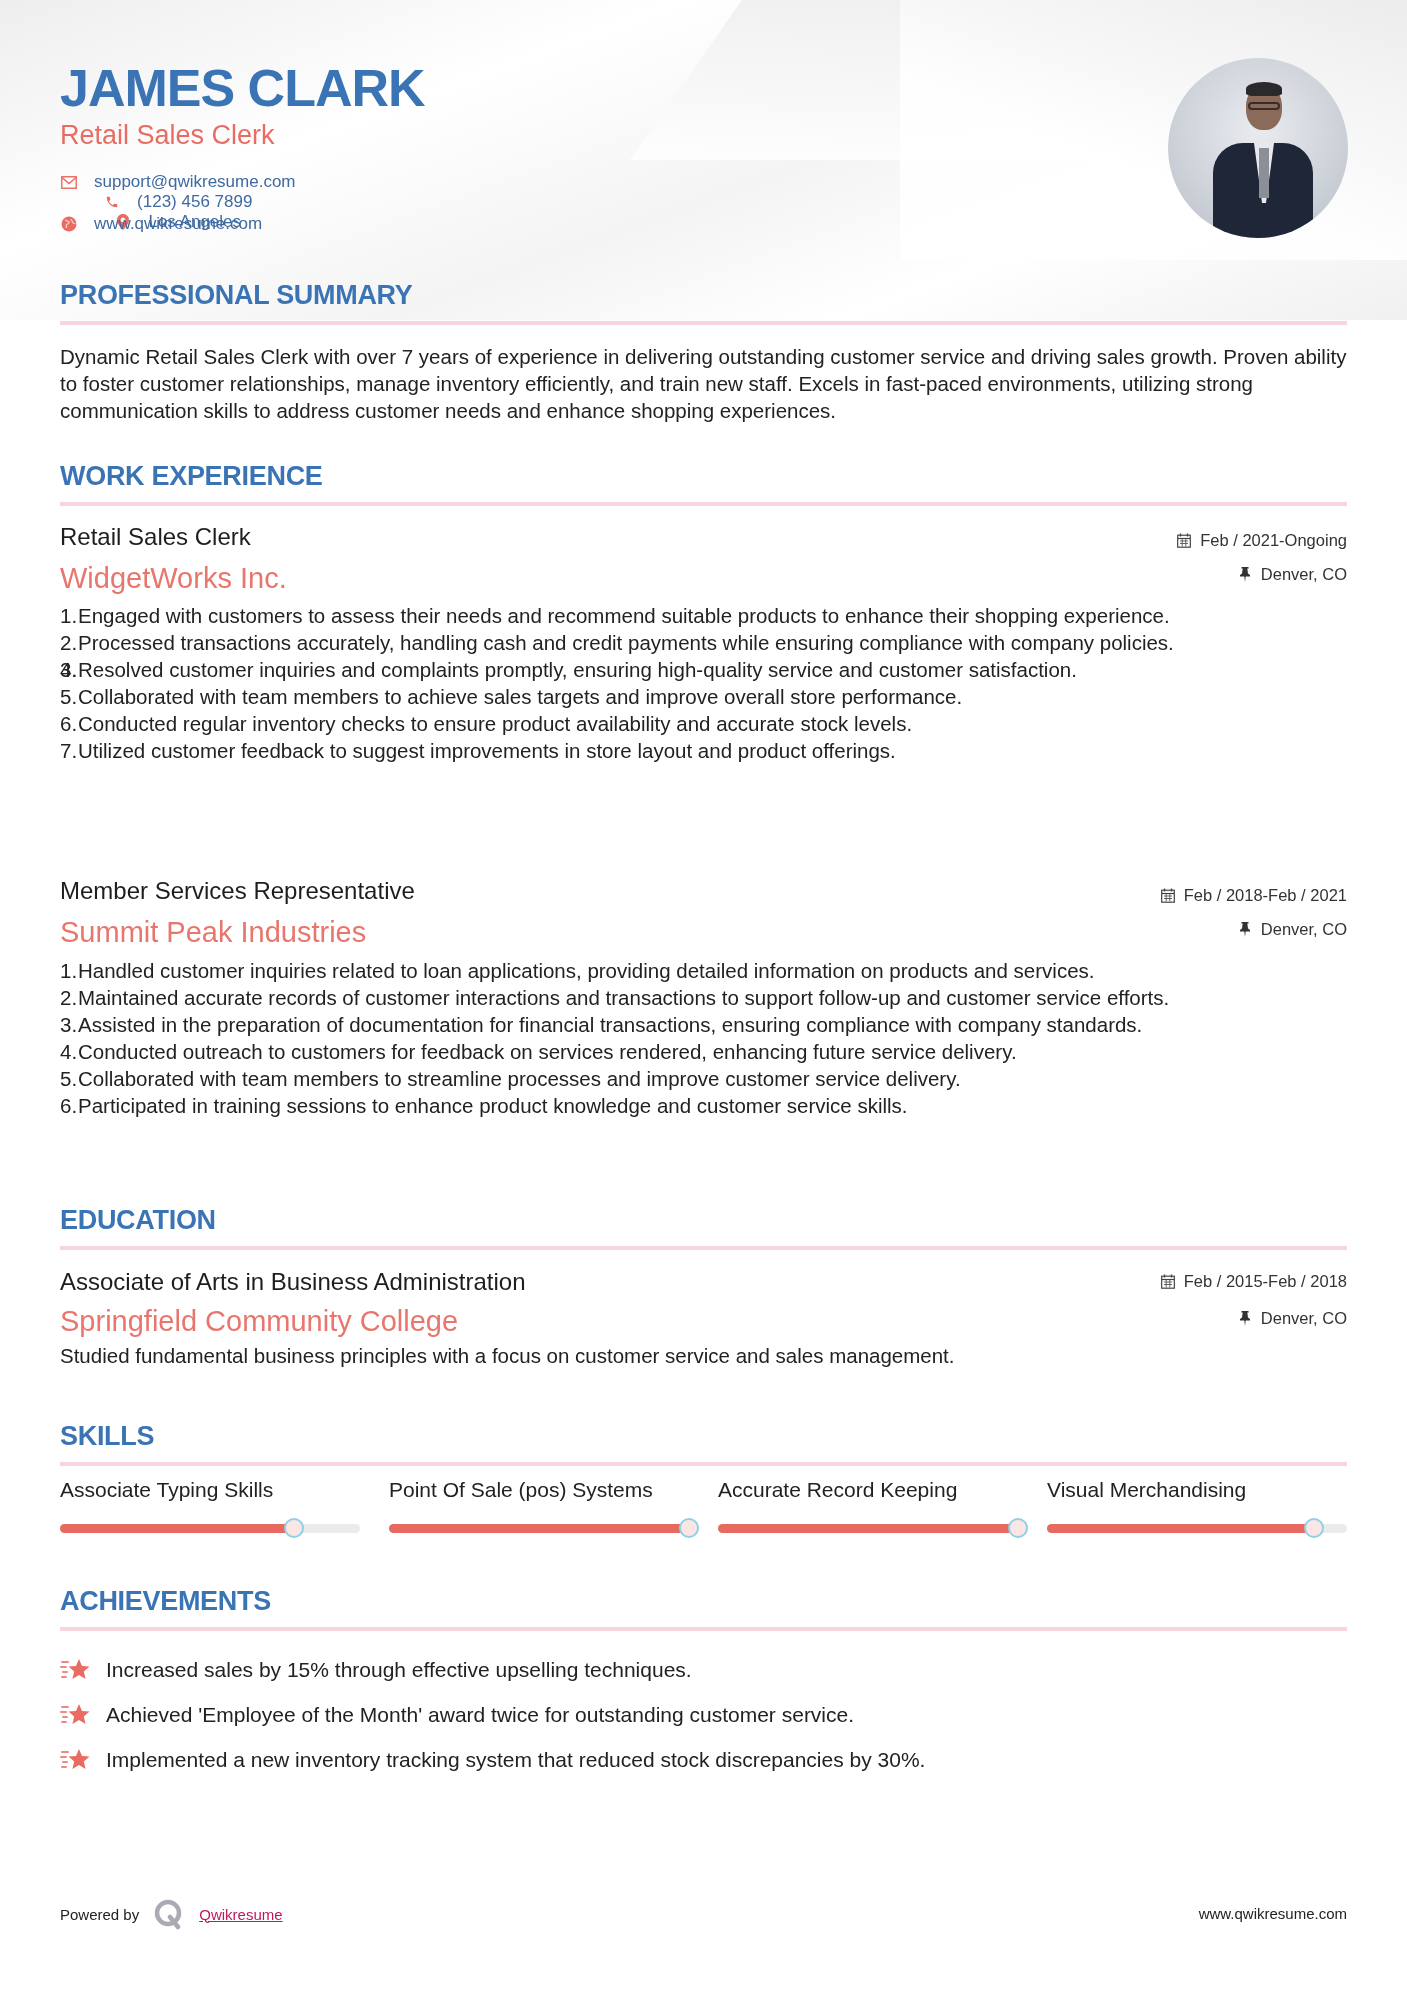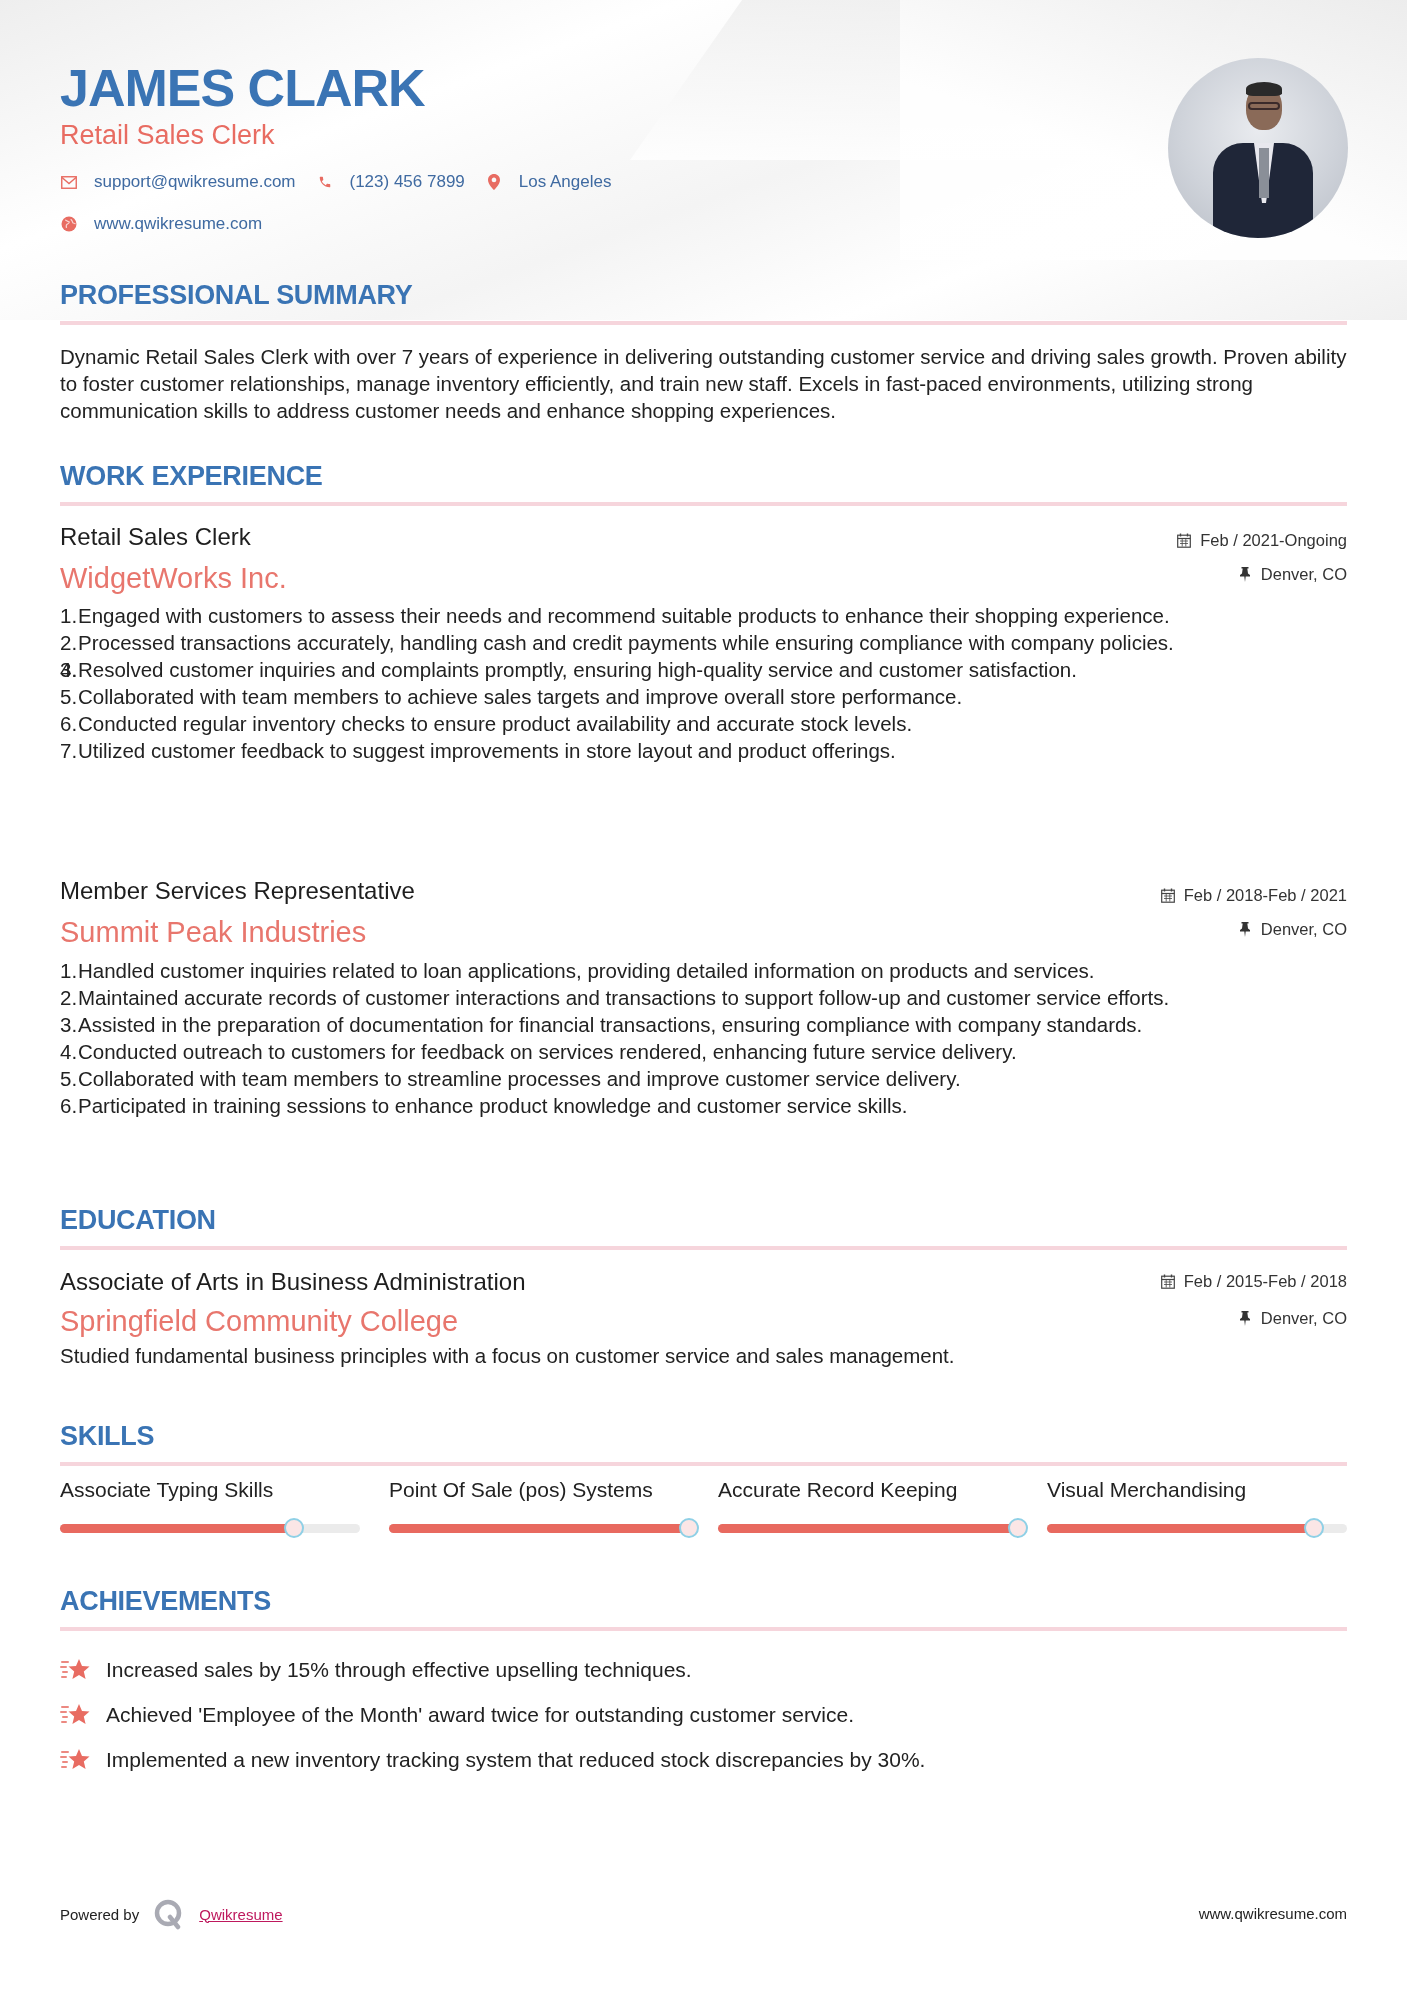--- a/index.html
+++ b/index.html
@@ -10,21 +10,21 @@
   .bg1 { left: 0; top: 0; width: 1407px; height: 320px;
     background: linear-gradient(160deg, #eeeeee 0%, #ffffff 30%, #f4f4f4 55%, #ffffff 75%, #f0f0f0 100%); }
   .bg2 { left: 700px; top: -40px; width: 500px; height: 200px; background: linear-gradient(180deg,#e9e9e9,#ffffff); transform: skewX(-35deg); opacity: 0.8; }
   .bg3 { left: 900px; top: 0; width: 507px; height: 260px; background: linear-gradient(200deg,#ebebeb 0%, #ffffff 60%); opacity: 0.9; }
 
   .page { position: absolute; left: 60px; top: 0; width: 1287px; height: 1453px; }
 
   .name { position: absolute; left: 0; top: 58px; font-size: 52px; font-weight: 700; color: #3a74b4; letter-spacing: -1px; }
   .title { position: absolute; left: 0; top: 120px; font-size: 27px; color: #e86c62; }
   .contact-row { position: absolute; left: 0; display: flex; align-items: center; font-size: 17px; color: #3f6aa1; }
-  .contact-row.r1 { top: 172px; }
+  .contact-row.r1 { top: 172px; flex-direction: column; }
   .contact-row.r2 { top: 214px; }
   .c-item { display: flex; align-items: center; margin-right: 20px; }
   .c-icon { width: 18px; height: 18px; margin-right: 16px; color: #e86c62; display: inline-flex; align-items: center; justify-content: center; }
 
   .photo { position: absolute; left: 1108px; top: 58px; width: 180px; height: 180px; border-radius: 50%;
     background: radial-gradient(circle at 50% 40%, #e9ebef 0%, #cfd3da 55%, #b8bdc6 100%); overflow: hidden; }
   .photo .head { position: absolute; left: 78px; top: 28px; width: 36px; height: 44px; border-radius: 45% 45% 45% 45%; background: #8a6a58; }
   .photo .hair { position: absolute; left: 78px; top: 24px; width: 36px; height: 14px; border-radius: 50% 50% 20% 20%; background: #2a2a2a; }
   .photo .glasses { position: absolute; left: 80px; top: 44px; width: 32px; height: 8px; border: 2px solid #3a2a2a; border-radius: 4px; }
   .photo .suit { position: absolute; left: 45px; top: 85px; width: 100px; height: 110px; background: #1f2638; border-radius: 30px 30px 0 0; }

